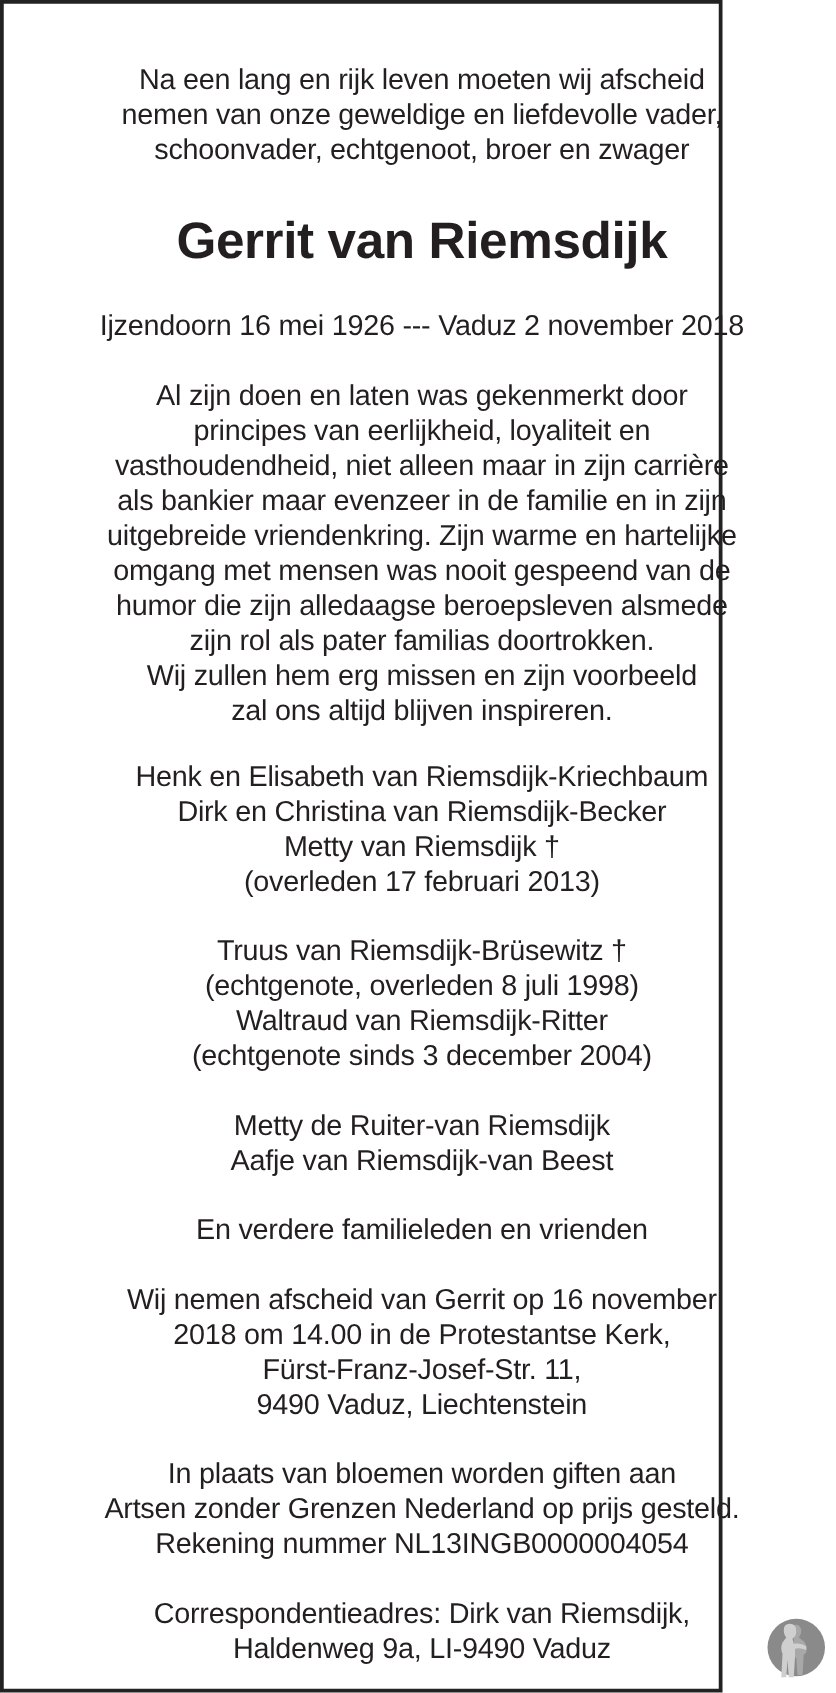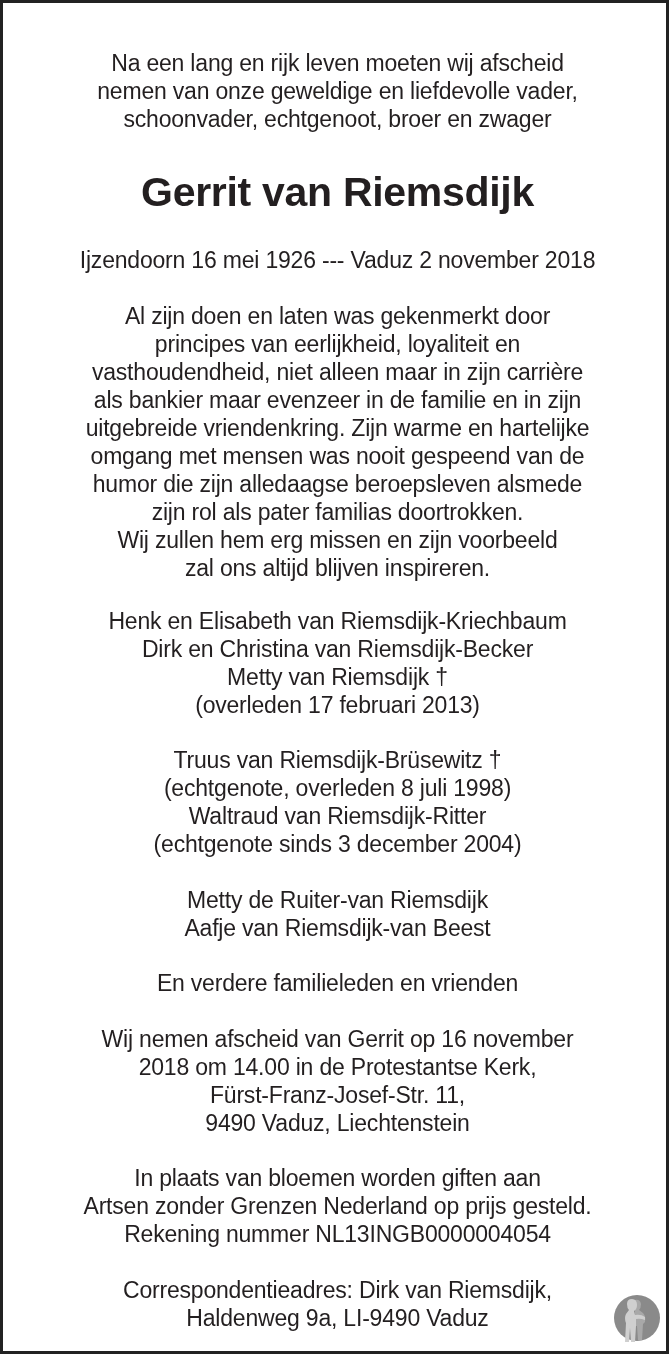--- a/index.html
+++ b/index.html
@@ -1,19 +1,19 @@
 <!DOCTYPE html>
 <html><head>
   <meta charset="utf-8">
   <style>
     html, body { margin: 0; padding: 0; background: #ffffff; }
     body { width: 669px; height: 1354px; overflow: hidden; }
     .frame {
       position: absolute; left: 0; top: 0;
-      width: 669px; height: 1354px;
+      width: 578px; height: 1354px;
       box-sizing: border-box;
       border: 3px solid #222222;
       background: #ffffff;
     }
     .line {
       position: absolute; left: 0; width: 669px;
       text-align: center;
       font-family: "Liberation Sans", sans-serif;
       font-size: 23px;
       line-height: 28px;

